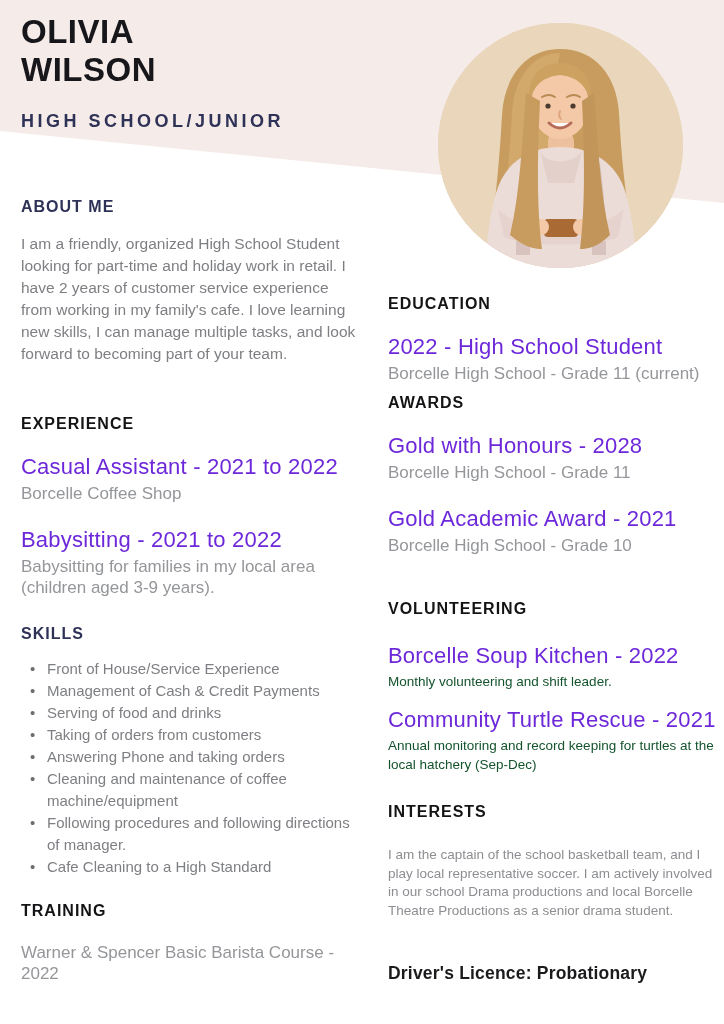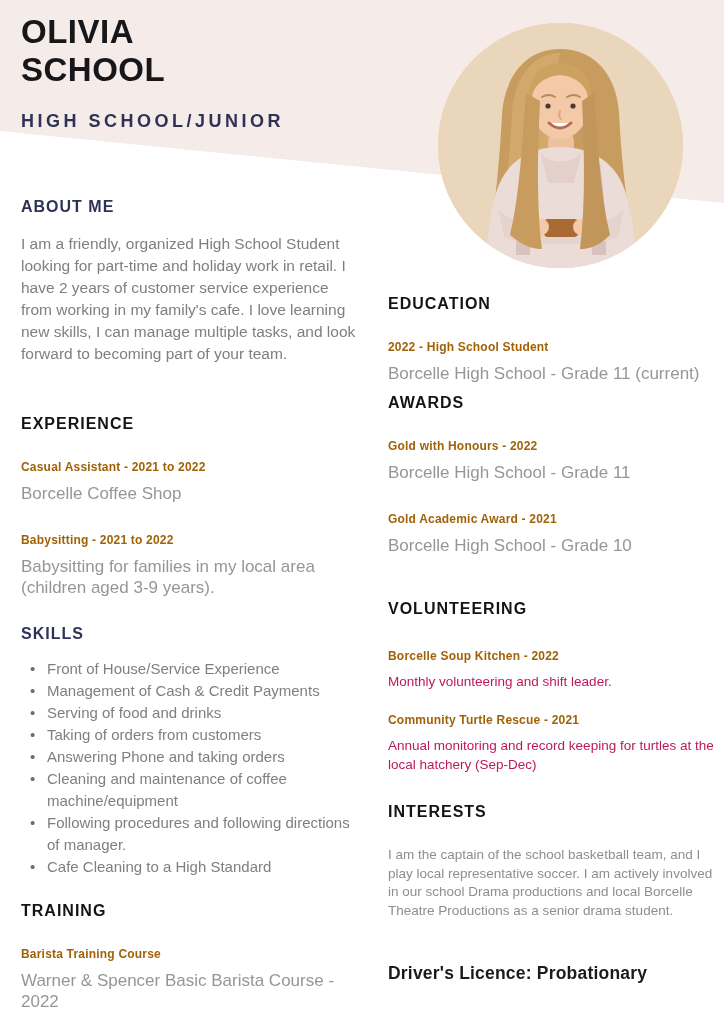--- a/index.html
+++ b/index.html
@@ -47,23 +47,23 @@
   .h-navy, .h-black {
     font-size: 16px; font-weight: 700; letter-spacing: 1px; line-height: 30px;
   }
   .h-navy  { color: #2f3257; }
   .h-black { color: #141416; }
 
   .body-text { color: #7e7f83; font-size: 15.5px; line-height: 22px; }
 
   .item { margin-top: 16px; }
   .item + .item { margin-top: 24px; }
-  .item-title { font-size: 12px; font-weight: 700; color: #a16207; letter-spacing: 0.2px; line-height: 24px; }
+  .item-title { font-size: 22px; font-weight: 400; color: #6d28d9; letter-spacing: 0.2px; line-height: 24px; }
   .item-detail { margin-top: 4px; font-size: 17px; color: #95969a; line-height: 21px; }
-  .item-detail.small { font-size: 13.5px; color: #be185d; line-height: 19px; }
+  .item-detail.small { font-size: 13.5px; color: #14532d; line-height: 19px; }
 
   #about .body-text { margin-top: 11px; }
 
   
   .skills-list { list-style: none; margin-top: 9px; }
   .skills-list li {
     position: relative; padding-left: 26px;
     color: #7e7f83; font-size: 15px; line-height: 22px;
   }
   .skills-list li::before {
@@ -81,21 +81,21 @@
 </style>
 </head>
 <body>
 
 <div class="page">
 
   <div class="header-bg"></div>
 
   <div class="name-block">
     <div class="name">OLIVIA</div>
-    <div class="name">SCHOOL</div>
+    <div class="name">WILSON</div>
     <div class="subtitle">HIGH SCHOOL/JUNIOR</div>
   </div>
 
   <div class="photo-wrap">
     <svg width="245" height="245" viewBox="0 0 245 245">
 
       <rect x="0" y="0" width="245" height="245" fill="#e9d6bb"></rect>
 
       <path d="M122 26 C86 26 66 56 64 92 C62 130 58 176 52 214 L76 232 L170 232 L194 210 C187 172 183 128 181 90 C179 54 158 26 122 26 Z" fill="#c79c5e"></path>
       <path d="M122 30 C94 30 76 56 74 90 C72 128 68 174 62 208 L80 222 L120 224 L120 40 Z" fill="#d2a96b"></path>
@@ -162,37 +162,36 @@
       <li>Answering Phone and taking orders</li>
       <li>Cleaning and maintenance of coffee machine/equipment</li>
       <li>Following procedures and following directions of manager.</li>
       <li>Cafe Cleaning to a High Standard</li>
     </ul>
   </div>
 
   <div id="training" class="section col-left" style="top:896px">
     <div class="h-black">TRAINING</div>
     <div class="item">
-      <div class="item-title">Barista Training Course</div>
       <div class="item-detail">Warner &amp; Spencer Basic Barista Course - 2022</div>
     </div>
   </div>
 
   <div id="education" class="section col-right" style="top:289px">
     <div class="h-black">EDUCATION</div>
     <div class="item">
       <div class="item-title">2022 - High School Student</div>
       <div class="item-detail">Borcelle High School - Grade 11 (current)</div>
     </div>
   </div>
 
   <div id="awards" class="section col-right" style="top:388px">
     <div class="h-black">AWARDS</div>
     <div class="item">
-      <div class="item-title">Gold with Honours - 2022</div>
+      <div class="item-title">Gold with Honours - 2028</div>
       <div class="item-detail">Borcelle High School - Grade 11</div>
     </div>
     <div class="item">
       <div class="item-title">Gold Academic Award - 2021</div>
       <div class="item-detail">Borcelle High School - Grade 10</div>
     </div>
   </div>
 
   <div id="volunteering" class="section col-right" style="top:594px">
     <div class="h-black">VOLUNTEERING</div>

